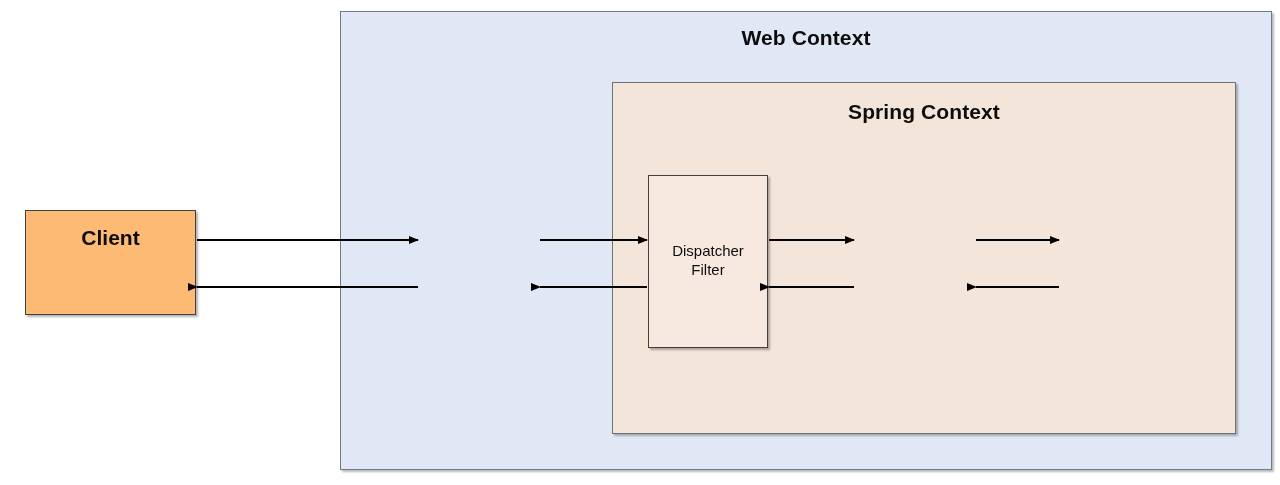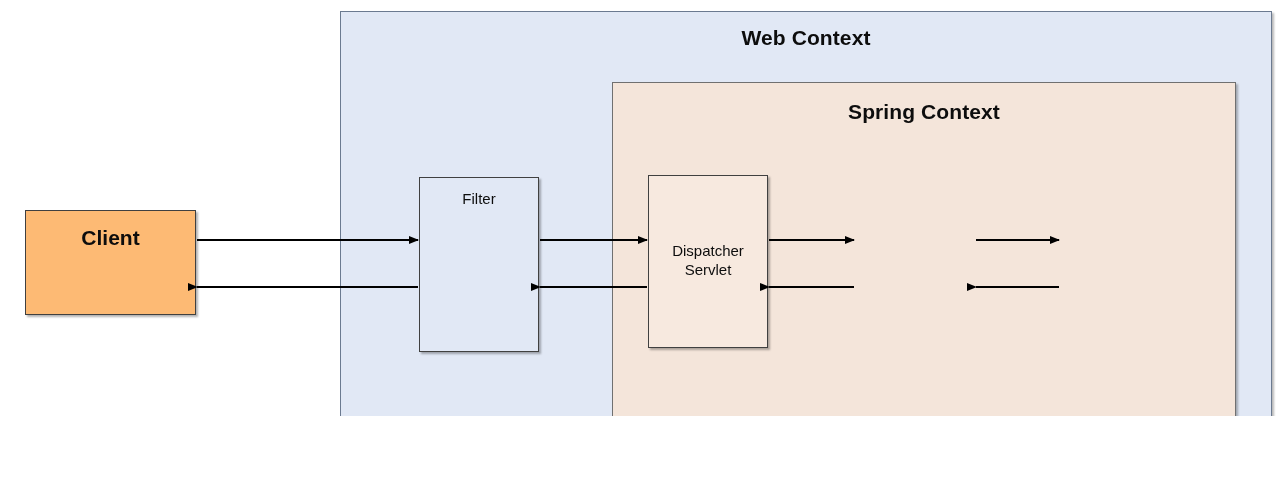--- a/index.html
+++ b/index.html
@@ -3,21 +3,21 @@
 <meta charset="utf-8">
 <style>
   html, body {
     margin: 0;
     padding: 0;
     background: #ffffff;
   }
   #canvas {
     position: relative;
     width: 1280px;
-    height: 416px;
+    height: 485px;
     background: #ffffff;
     font-family: "Liberation Sans", sans-serif;
     overflow: hidden;
   }
 
   
   .box {
     position: absolute;
     box-sizing: border-box;
     border: 1px solid #4d4d4d;
@@ -128,27 +128,24 @@
   </div>
 
   <div class="box container-spring">
     <div class="container-title">Spring Context</div>
   </div>
 
   <div class="node node-client">
     <div class="node-label">Client</div>
   </div>
 
-  <div class="node node-filter">
-    <div class="node-label">Filter</div>
-  </div>
 
   <div class="node node-dispatcher">
     <div class="node-label">Dispatcher
-Servlet</div>
+Filter</div>
   </div>
 
 
 
   <svg id="arrows" viewBox="0 0 1280 485" xmlns="http://www.w3.org/2000/svg">
     <defs>
       <marker id="ah-r" markerWidth="10" markerHeight="10" refX="9" refY="4" orient="auto" markerUnits="userSpaceOnUse">
         <path d="M0,0 L10,4 L0,8 z" fill="#000000"></path>
       </marker>
       <marker id="ah-l" markerWidth="10" markerHeight="10" refX="1" refY="4" orient="auto" markerUnits="userSpaceOnUse">

